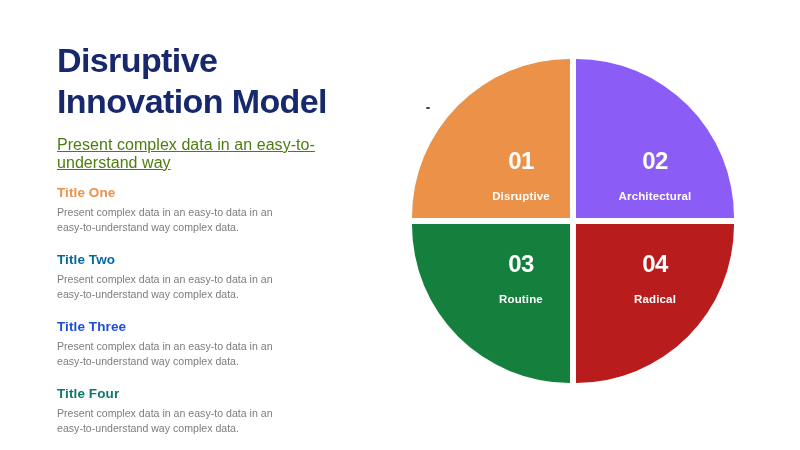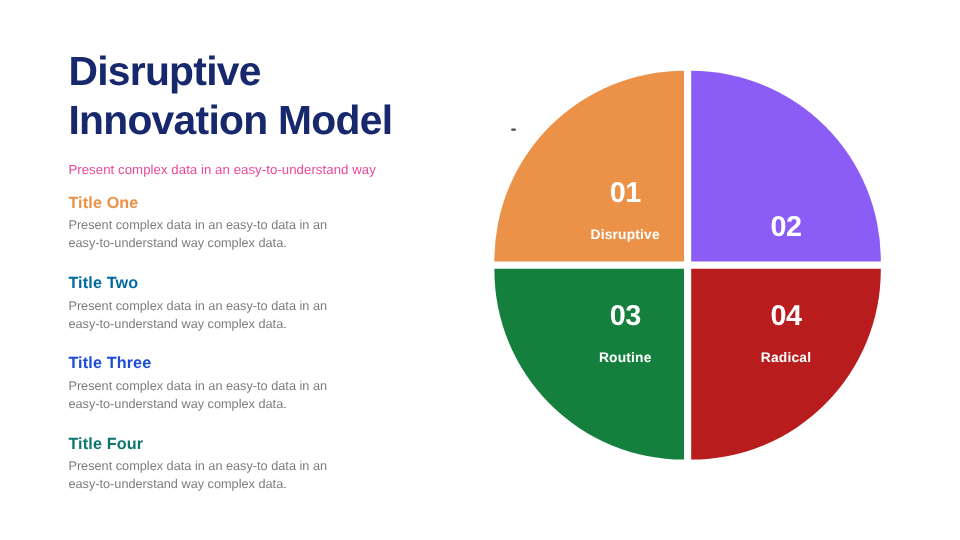--- a/index.html
+++ b/index.html
@@ -28,24 +28,25 @@
     font-size: 34px;
     font-weight: bold;
     line-height: 1.22;
     letter-spacing: -0.6px;
     color: #17286c;
     margin: 0;
     white-space: pre-line;
   }
 
   #page-subtitle {
-    font-size: 11px;
-    color: #ec4899;
+    font-size: 16px;
+    color: #4d7c0f;
     margin: 13px 0 0 0;
     letter-spacing: 0.05px;
+    text-decoration: underline;
   }
 
   #feature-list {
     margin-top: 13px;
   }
 
   .feature-item {
     margin-bottom: 17px;
   }
 
@@ -166,20 +167,21 @@
   <div class="quadrant quadrant-q1" style="background: rgb(236, 145, 72);">
     <div class="quadrant-content">
       <div class="quadrant-number">01</div>
       <div class="quadrant-label">Disruptive</div>
     </div>
   </div>
 
   <div class="quadrant quadrant-q2" style="background: #8b5cf6;">
     <div class="quadrant-content">
       <div class="quadrant-number">02</div>
+      <div class="quadrant-label">Architectural</div>
     </div>
   </div>
 
   <div class="quadrant quadrant-q3" style="background: #15803d;">
     <div class="quadrant-content">
       <div class="quadrant-number">03</div>
       <div class="quadrant-label">Routine</div>
     </div>
   </div>
 

